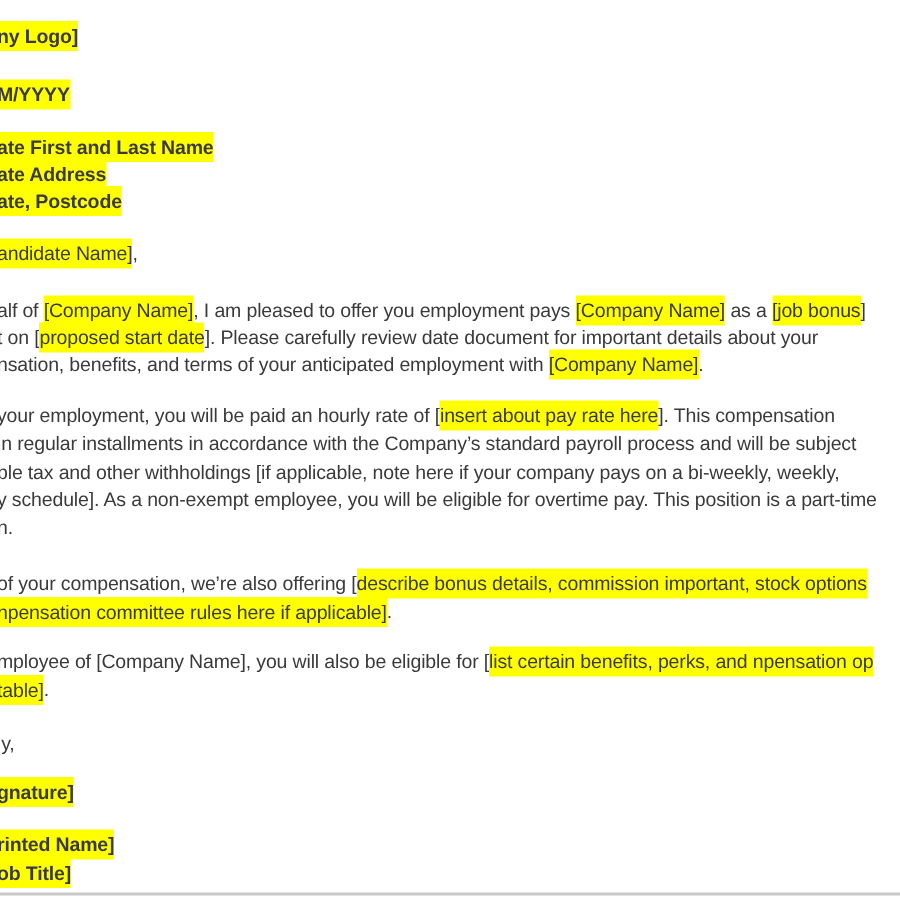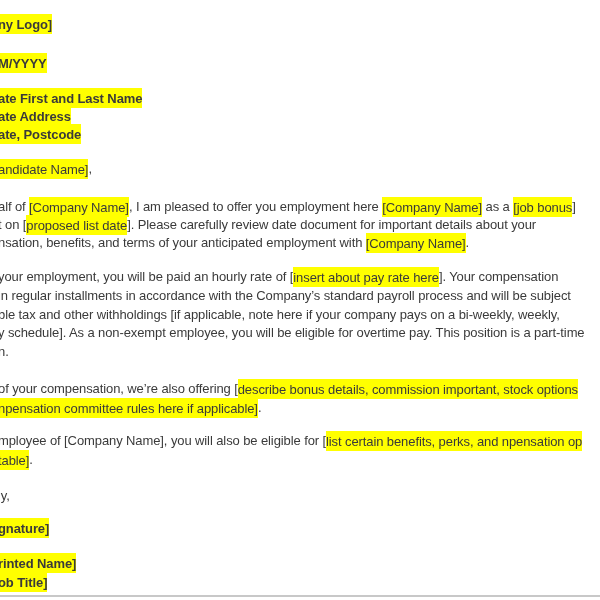--- a/index.html
+++ b/index.html
@@ -49,24 +49,24 @@
 <body>
 
 <div class="page">
   <div class="divider"></div>
 <div class="line bold" style="top: 15px;"><span class="hl">ny Logo]</span></div>
     <div class="line bold" style="top: 54px;"><span class="hl">M/YYYY</span></div>
     <div class="line bold" style="top: 89px;"><span class="hl">ate First and Last Name</span></div>
     <div class="line bold" style="top: 107px;"><span class="hl">ate Address</span></div>
     <div class="line bold" style="top: 125px;"><span class="hl">ate, Postcode</span></div>
     <div class="line" style="top: 160px;"><span class="hl">andidate Name]</span><span class="run">,</span></div>
-    <div class="line" style="top: 198px;"><span class="run">alf of </span><span class="hl">[Company Name]</span><span class="run">, I am pleased to offer you employment here </span><span class="hl">[Company Name]</span><span class="run"> as a </span><span class="hl">[job bonus</span><span class="run">]</span></div>
-    <div class="line" style="top: 216px;"><span class="run">t on [</span><span class="hl">proposed list date</span><span class="run">]. Please carefully review date document for important details about your</span></div>
+    <div class="line" style="top: 198px;"><span class="run">alf of </span><span class="hl">[Company Name]</span><span class="run">, I am pleased to offer you employment pays </span><span class="hl">[Company Name]</span><span class="run"> as a </span><span class="hl">[job bonus</span><span class="run">]</span></div>
+    <div class="line" style="top: 216px;"><span class="run">t on [</span><span class="hl">proposed start date</span><span class="run">]. Please carefully review date document for important details about your</span></div>
     <div class="line" style="top: 234px;"><span class="run">nsation, benefits, and terms of your anticipated employment with </span><span class="hl">[Company Name]</span><span class="run">.</span></div>
-    <div class="line" style="top: 268px;"><span class="run">your employment, you will be paid an hourly rate of [</span><span class="hl">insert about pay rate here</span><span class="run">]. Your compensation</span></div>
+    <div class="line" style="top: 268px;"><span class="run">your employment, you will be paid an hourly rate of [</span><span class="hl">insert about pay rate here</span><span class="run">]. This compensation</span></div>
     <div class="line" style="top: 287px;"><span class="run">in regular installments in accordance with the Company’s standard payroll process and will be subject</span></div>
     <div class="line" style="top: 306px;"><span class="run">ble tax and other withholdings [if applicable, note here if your company pays on a bi-weekly, weekly,</span></div>
     <div class="line" style="top: 324px;"><span class="run">y schedule]. As a non-exempt employee, you will be eligible for overtime pay. This position is a part-time</span></div>
     <div class="line" style="top: 343px;"><span class="run">n.</span></div>
     <div class="line" style="top: 380px;"><span class="run">of your compensation, we’re also offering [</span><span class="hl">describe bonus details, commission important, stock options</span></div>
     <div class="line" style="top: 399px;"><span class="hl">npensation committee rules here if applicable]</span><span class="run">.</span></div>
     <div class="line" style="top: 432px;"><span class="run">mployee of [Company Name], you will also be eligible for [</span><span class="hl">list certain benefits, perks, and npensation op</span></div>
     <div class="line" style="top: 451px;"><span class="hl">table]</span><span class="run">.</span></div>
     <div class="line" style="top: 487px;"><span class="run">ly,</span></div>
     <div class="line bold" style="top: 519px;"><span class="hl">gnature]</span></div>

